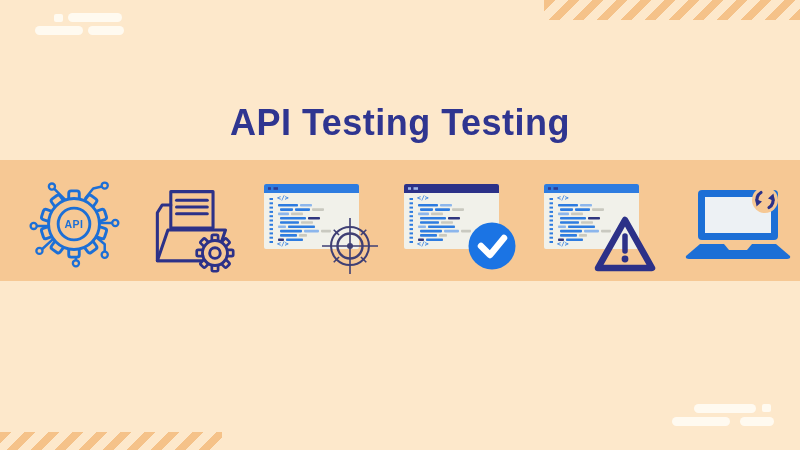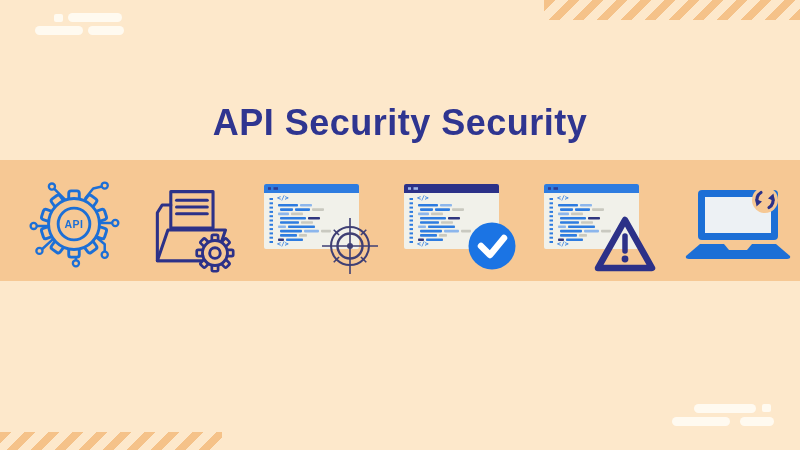--- a/index.html
+++ b/index.html
@@ -68,21 +68,21 @@
     <span class="dash" style="left:88px;top:26px;width:36px;height:9px"></span>
   </div>
 
   <div>
     <span class="dash" style="left:694px;top:404px;width:62px;height:9px"></span>
     <span class="dash" style="left:762px;top:404px;width:9px;height:8px;border-radius:2px"></span>
     <span class="dash" style="left:672px;top:417px;width:58px;height:9px"></span>
     <span class="dash" style="left:740px;top:417px;width:34px;height:9px"></span>
   </div>
 
-  <h1 class="page-title">API Security Security</h1>
+  <h1 class="page-title">API Testing Testing</h1>
 
   <div class="band">
 
     <svg style="position:absolute;width:0;height:0">
       <defs>
         <rect id="tooth" x="44.5" y="15.5" width="11" height="11" rx="2.5" class="tooth-blue"></rect>
         <rect id="tooth2" x="72.75" y="55" width="6.5" height="9" rx="1.5" class="tooth-navy"></rect>
       </defs>
     </svg>
 

